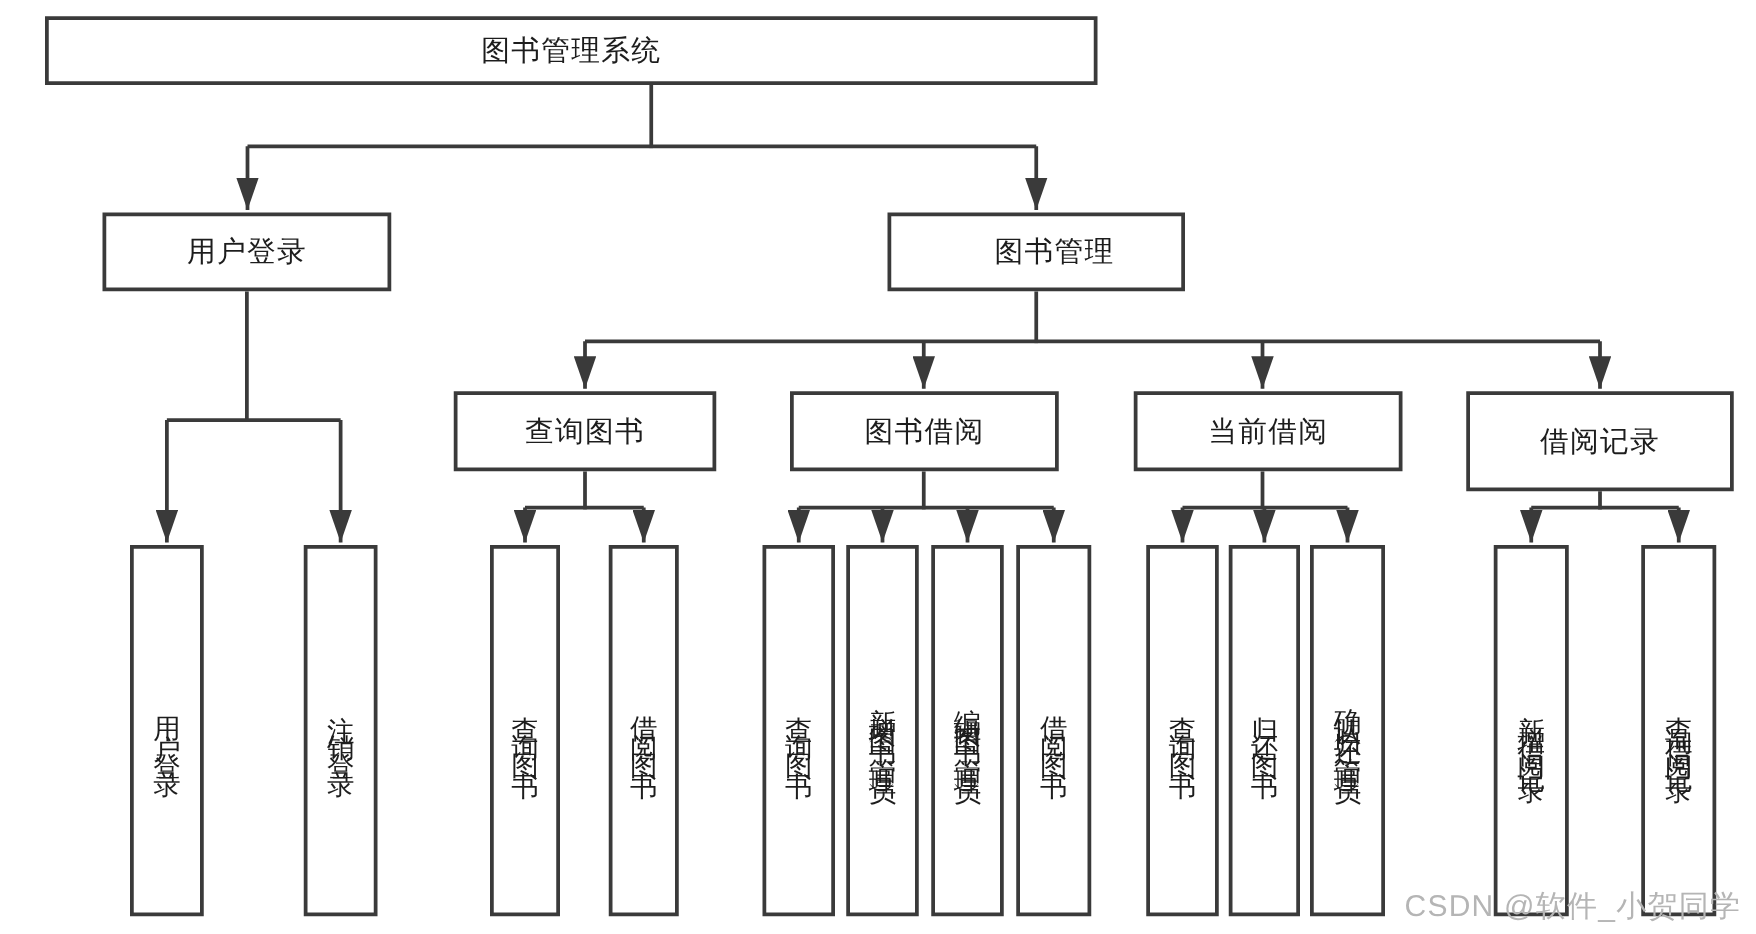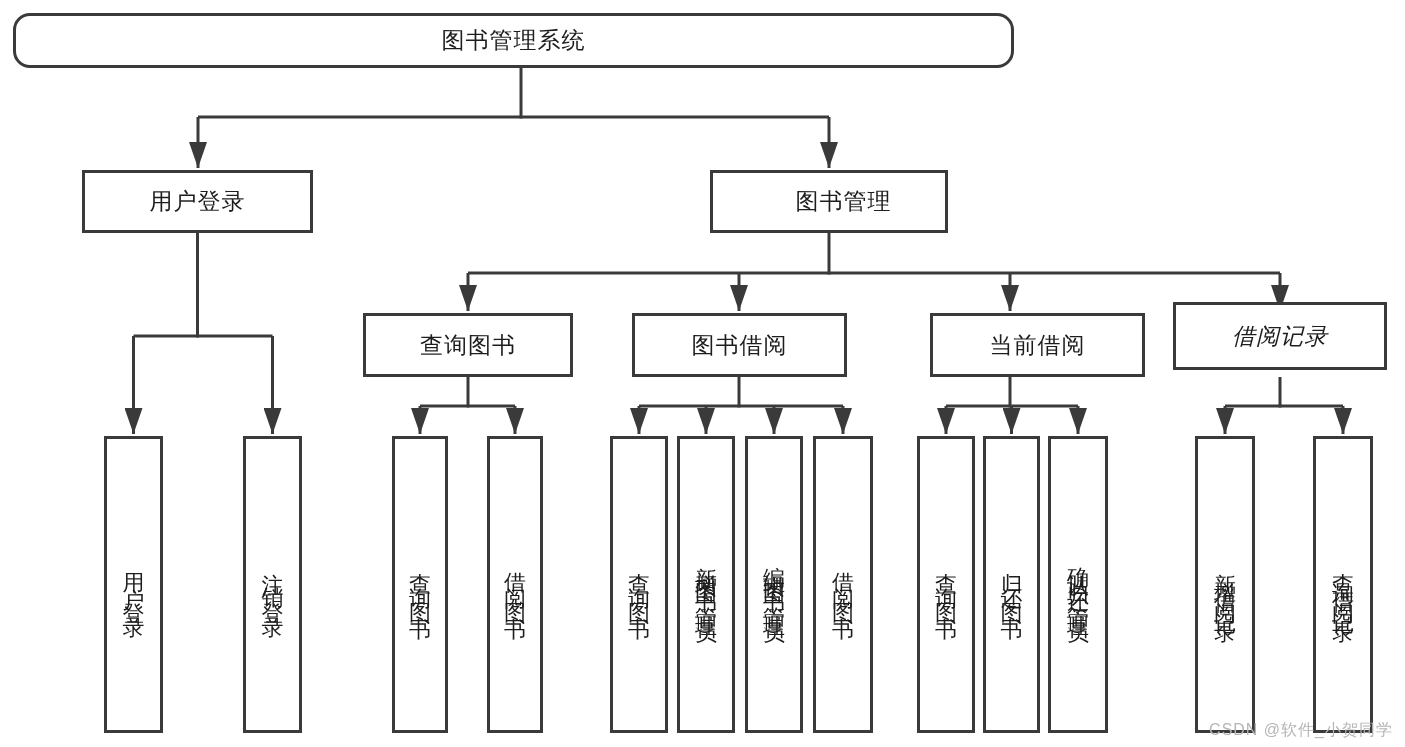--- a/index.html
+++ b/index.html
@@ -26,21 +26,21 @@
   .vtext{
     writing-mode:vertical-rl;
     text-orientation:mixed;
     line-height:1;
     white-space:nowrap;
   }
   .watermark{
     position:absolute;
     right:12px;
     bottom:6px;
-    font-size:16px;
+    font-size:24px;
     color:#b5b5b5;
     letter-spacing:1px;
     z-index:5;
   }
 </style>
 </head>
 <body>
 
 <div id="canvas">
 
@@ -87,41 +87,41 @@
       <path d="M1011.5 406 V434" marker-end="url(#arw)"></path>
       <path d="M1078 406 V434" marker-end="url(#arw)"></path>
 
       <path d="M1280 377 V407.5"></path>
       <path d="M1225 406 H1343"></path>
       <path d="M1225 406 V434" marker-end="url(#arw)"></path>
       <path d="M1343 406 V434" marker-end="url(#arw)"></path>
     </g>
   </svg>
 
-  <div class="hbox" style="left:13px;top:13px;width:1001px;height:55px;border-radius:17px;">
+  <div class="hbox" style="left:36px;top:13px;width:842px;height:55px;">
     <span>图书管理系统</span>
   </div>
 
   <div class="hbox" style="left:82px;top:170px;width:231px;height:63px;">
     <span>用户登录</span>
   </div>
   <div class="hbox" style="left:710px;top:170px;width:238px;height:63px;padding-left:29px;">
     <span>图书管理</span>
   </div>
 
   <div class="hbox" style="left:363px;top:313px;width:210px;height:64px;">
     <span>查询图书</span>
   </div>
   <div class="hbox" style="left:632px;top:313px;width:215px;height:64px;font-family:Liberation Mono, monospace;">
     <span>图书借阅</span>
   </div>
-  <div class="hbox" style="left:930px;top:313px;width:215px;height:64px;">
+  <div class="hbox" style="left:907px;top:313px;width:215px;height:64px;">
     <span>当前借阅</span>
   </div>
-  <div class="hbox" style="left:1173px;top:302px;width:214px;height:68px;font-style:italic;">
+  <div class="hbox" style="left:1173px;top:313px;width:214px;height:80px;">
     <span>借阅记录</span>
   </div>
 
   <div class="vbox" style="left:104px;width:59px;">
     <span class="vtext" style="letter-spacing: 15px;">用户登录</span>
   </div>
   <div class="vbox" style="left:243px;width:59px;">
     <span class="vtext" style="letter-spacing: 15px;">注销登录</span>
   </div>
 

